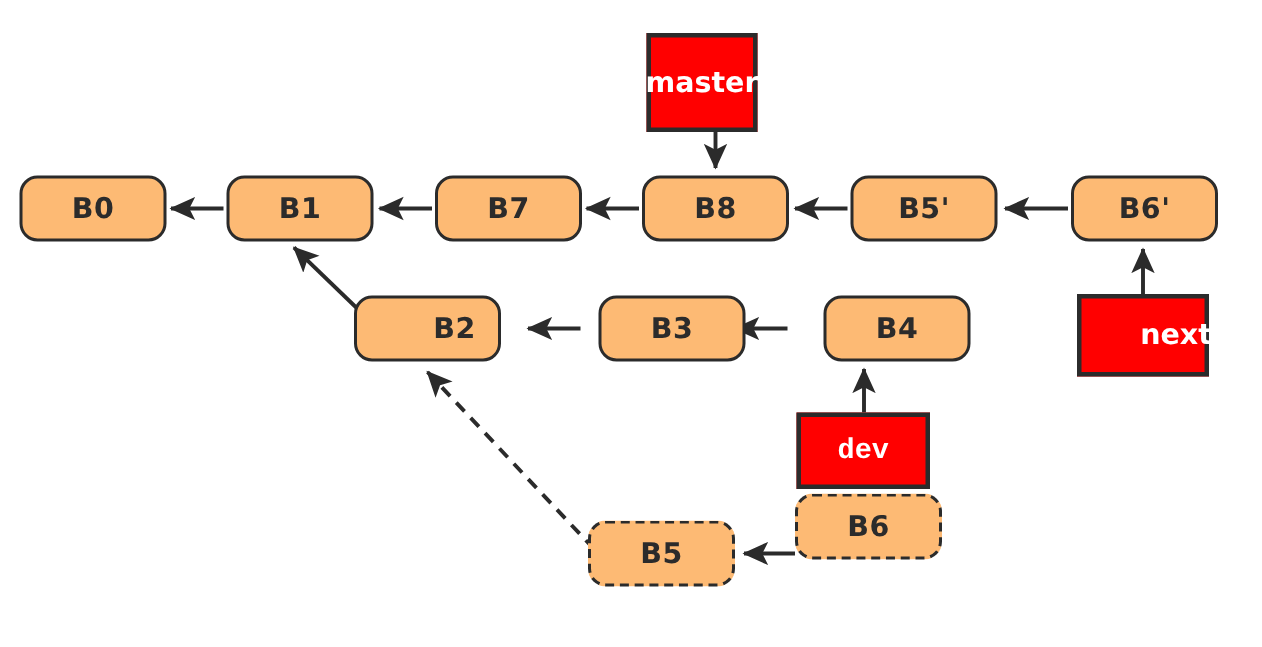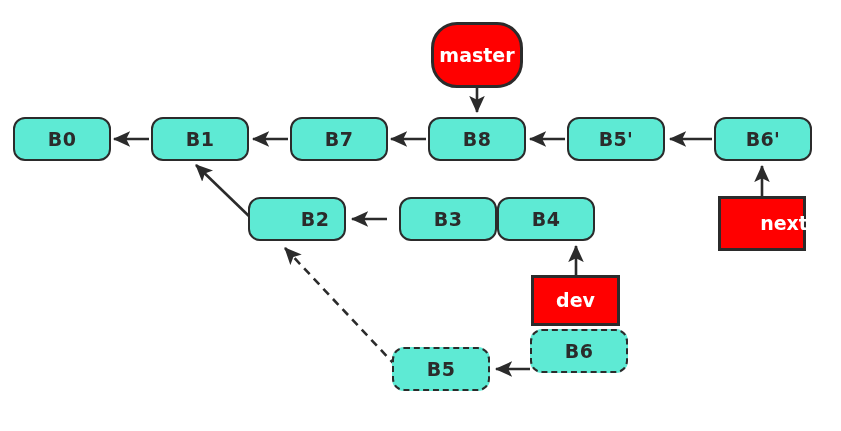--- a/index.html
+++ b/index.html
@@ -25,21 +25,21 @@
     height: 431px;
     pointer-events: none;
   }
   .commit-node {
     position: absolute;
     box-sizing: border-box;
     width: 98px;
     height: 44px;
     border: 2px solid #2b2b2b;
     border-radius: 12px;
-    background: #5eead4;
+    background: #fdba74;
     display: flex;
     align-items: center;
     justify-content: center;
     z-index: 2;
   }
   .commit-node.dashed {
     border-style: dashed;
     border-width: 2px;
     text-align: right;
   }
@@ -111,40 +111,40 @@
   <div class="commit-node" style="left:428px; top:117px;align-items:center;">
     <span class="commit-label">B8</span>
   </div>
   <div class="commit-node" style="left:567px; top:117px;">
     <span class="commit-label">B5'</span>
   </div>
   <div class="commit-node" style="left:714px; top:117px;">
     <span class="commit-label">B6'</span>
   </div>
 
-  <div class="commit-node" style="left:248px; top:197px;padding-left:36px;">
+  <div class="commit-node" style="left:236px; top:197px;padding-left:36px;">
     <span class="commit-label">B2</span>
   </div>
   <div class="commit-node" style="left:399px; top:197px;">
     <span class="commit-label">B3</span>
   </div>
-  <div class="commit-node" style="left:497px; top:197px;">
+  <div class="commit-node" style="left:549px; top:197px;">
     <span class="commit-label">B4</span>
   </div>
 
   <div class="commit-node dashed" style="left:392px; top:347px;">
     <span class="commit-label">B5</span>
   </div>
   <div class="commit-node dashed" style="left:530px; top:329px;">
     <span class="commit-label">B6</span>
   </div>
 
-  <div class="branch-node" style="left:431px; top:22px; width:92px; height:66px;border-radius:26px;">
+  <div class="branch-node" style="left:431px; top:22px; width:74px; height:66px;">
     <span class="branch-label">master</span>
   </div>
   <div class="branch-node" style="left:718px; top:196px; width:88px; height:55px;padding-left:44px;">
     <span class="branch-label">next</span>
   </div>
-  <div class="branch-node" style="left:531px; top:275px; width:89px; height:51px;">
+  <div class="branch-node" style="left:531px; top:275px; width:89px; height:51px;font-family:Liberation Mono, monospace;">
     <span class="branch-label">dev</span>
   </div>
 
 </div>
 
 </body></html>

